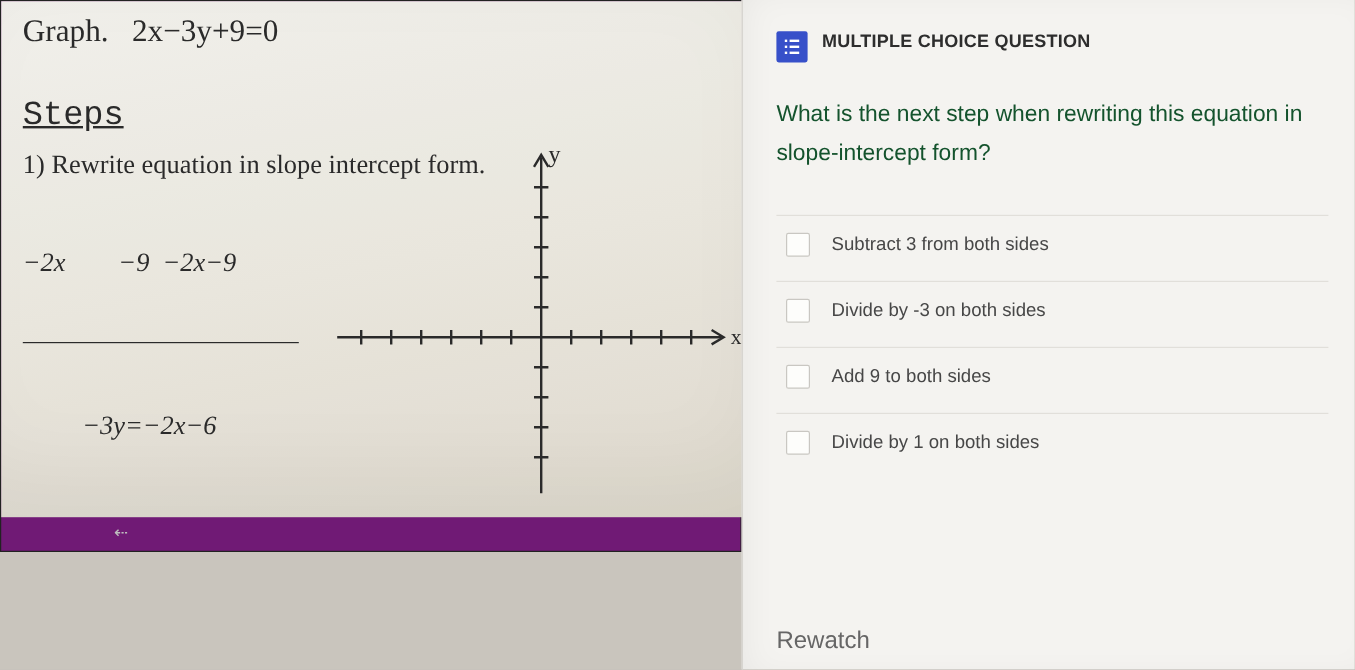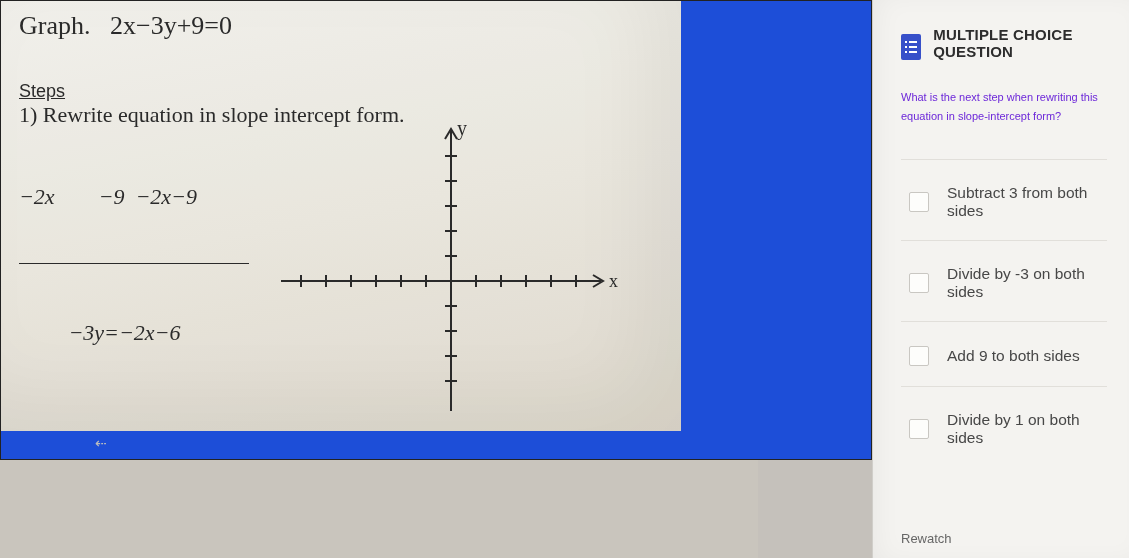--- a/index.html
+++ b/index.html
@@ -5,23 +5,23 @@
   * { box-sizing: border-box; margin: 0; padding: 0; }
   body {
     width: 1129px;
     height: 558px;
     font-family: Arial, Helvetica, sans-serif;
     background: #c5c1bb;
     display: flex;
     overflow: hidden;
   }
   .left-pane {
-    width: 872px;
+    width: 618px;
     height: 460px;
-    background: #1d4ed8;
+    background: #701a75;
     position: relative;
     border: 1px solid #222;
   }
   .slide {
     position: absolute;
     top: 0; left: 0;
     width: 680px;
     height: 430px;
     background: linear-gradient(170deg, #fbfaf4 0%, #f2efe6 50%, #e7e1d4 100%);
     padding: 10px 18px 10px 18px;
@@ -29,31 +29,31 @@
     box-shadow: inset -40px -30px 80px rgba(0,0,0,.05);
   }
   .slide-title {
     font-family: "Times New Roman", Times, serif;
     font-size: 26px;
     color: #2a2a2a;
     margin-bottom: 14px;
     white-space: pre;
   }
   .steps-heading {
-    font-family: Liberation Sans, sans-serif;
-    font-size: 18px;
+    font-family: Liberation Mono, monospace;
+    font-size: 28px;
     text-decoration: underline;
     color: #2a2a2a;
     margin-top: 40px;
   }
   .step-text {
     font-family: "Times New Roman", Times, serif;
     font-size: 22px;
     color: #2a2a2a;
-    margin-top: 0;
+    margin-top: 12px;
   }
   .math-block {
     font-family: "Times New Roman", Times, serif;
     font-size: 22px;
     font-style: italic;
     color: #2a2a2a;
     margin-top: 4px;
     white-space: pre;
   }
   .math-line {
@@ -90,72 +90,72 @@
   .below-strip {
     position: absolute;
     left: 0;
     top: 460px;
     width: 758px;
     height: 98px;
     background: #c9c5bd;
   }
   .mcq-header {
     display: flex;
-    align-items: flex-end;
+    align-items: flex-start;
     gap: 12px;
     margin-bottom: 28px;
   }
   .mcq-icon {
     width: 26px;
     height: 26px;
     background: #3750c9;
     display: flex;
     align-items: center;
     justify-content: center;
     border-radius: 2px;
   }
   .mcq-icon svg { display:block; }
   .mcq-title {
     font-size: 15px;
     font-weight: 700;
     color: #2d2d2d;
     letter-spacing: .2px;
   }
   .question-text {
-    font-size: 11px;
-    color: #6d28d9;
+    font-size: 19px;
+    color: #14532d;
     line-height: 1.7;
     margin-bottom: 34px;
   }
   .choice {
     display: flex;
     align-items: center;
     gap: 18px;
-    padding: 24px 8px 20px 8px;
+    padding: 14px 8px 20px 8px;
     border-top: 1px solid #e1dfda;
     cursor: pointer;
   }
   .choice:last-of-type { border-bottom: 1px solid #e1dfda; }
   .checkbox {
     width: 20px;
     height: 20px;
     border: 1.5px solid #c9c7c2;
     border-radius: 2px;
     background: #fdfdfb;
     flex: 0 0 20px;
   }
   .choice-label {
     font-size: 15.5px;
     color: #474747;
   }
   .rewatch {
     position: absolute;
     bottom: 12px;
     left: 28px;
-    font-size: 13px;
+    font-size: 20px;
     color: #666;
     cursor: pointer;
   }
 </style>
 </head>
 <body>
 
 <div class="left-pane">
   <div class="slide">
     <div class="slide-title">Graph.   2x−3y+9=0</div>

